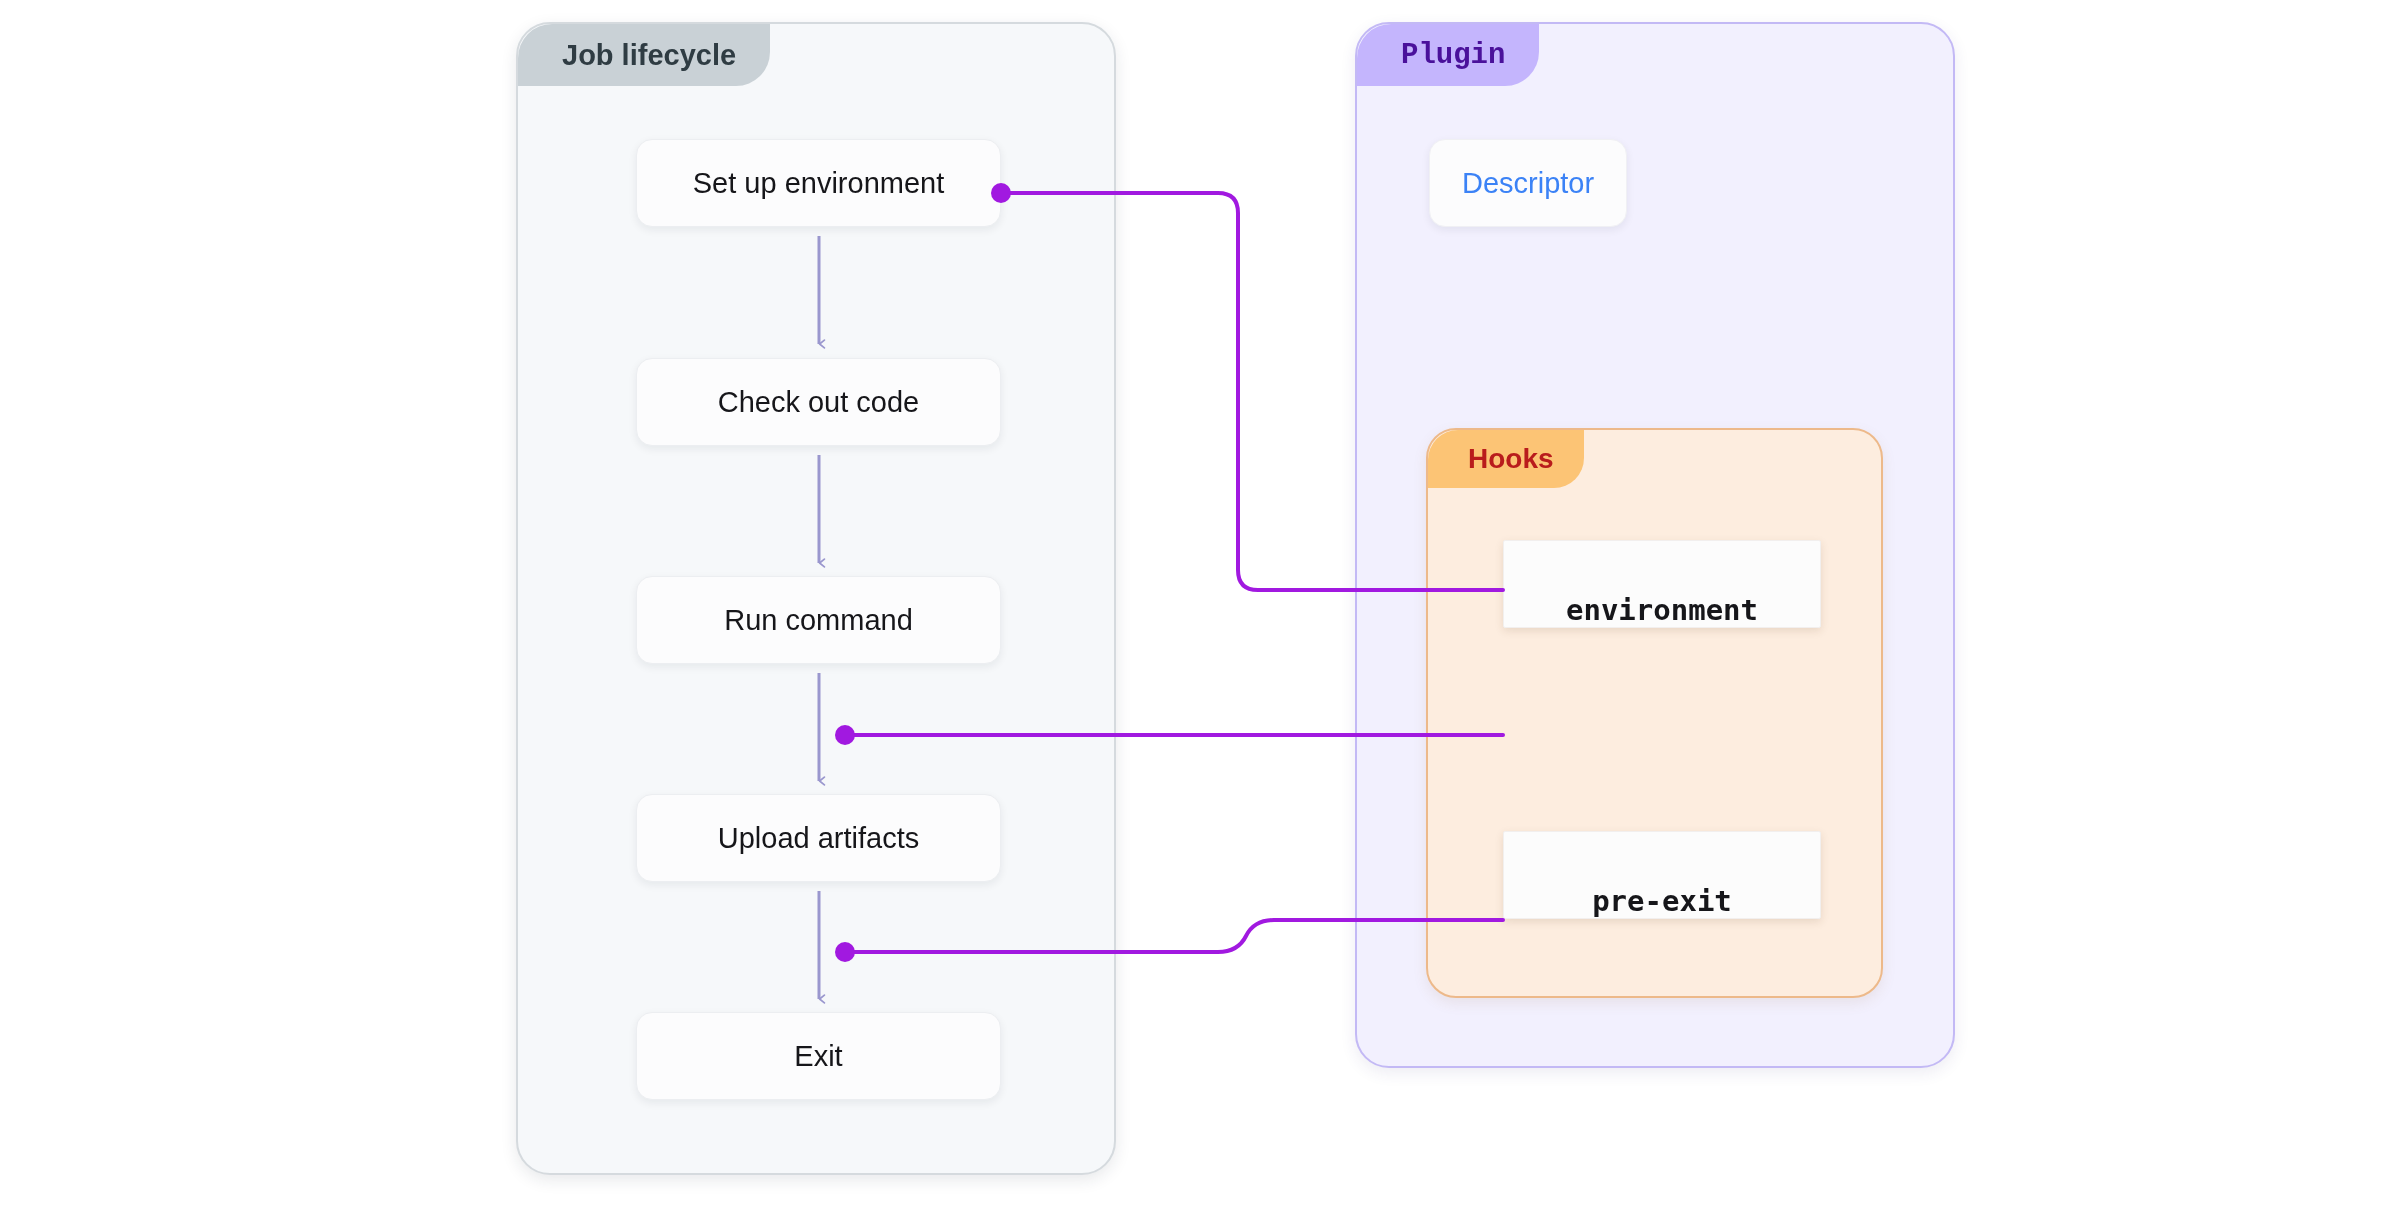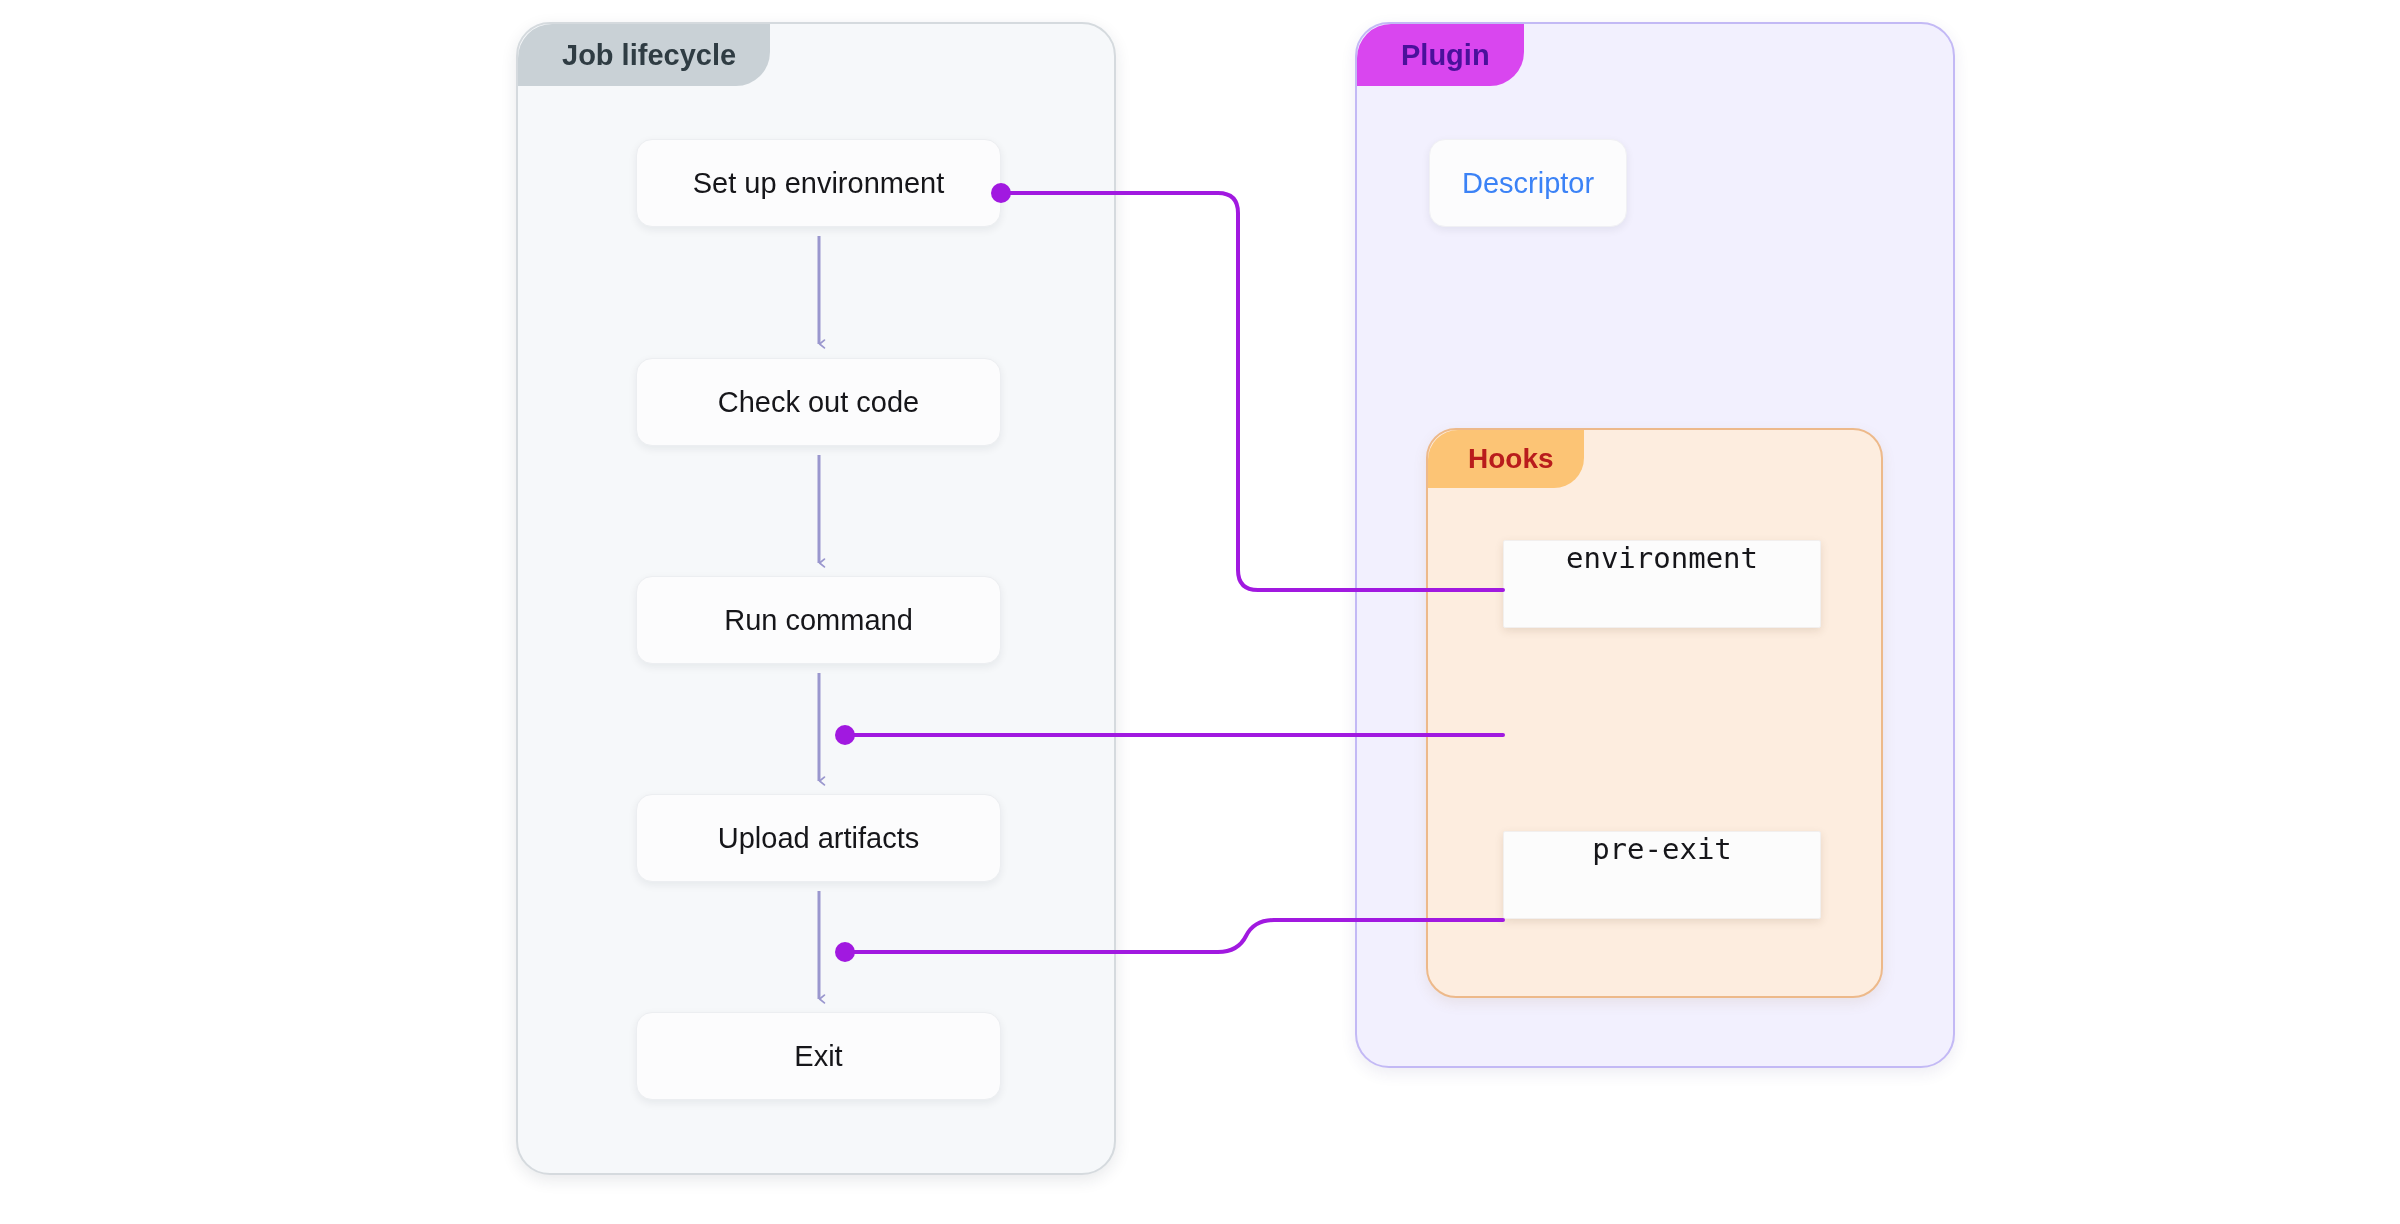--- a/index.html
+++ b/index.html
@@ -62,22 +62,23 @@
   #plugin-panel {
     left: 1322px;
     top: 22px;
     width: 600px;
     height: 1046px;
     background: #f2f0fe;
     border: 2px solid #c3b9f5;
     box-shadow: 0 5px 16px rgba(60,40,120,0.09);
   }
   #plugin-panel .panel-tab {
-    background: #d946ef;
+    background: #c4b5fd;
     color: #4a119b;
+    font-family: Liberation Mono, monospace;
   }
 
   
   #hooks-panel {
     left: 1393px;
     top: 428px;
     width: 457px;
     height: 570px;
     background: #fdeddf;
     border: 2px solid #edb98a;
@@ -136,27 +137,28 @@
   .hook-box {
     position: absolute;
     box-sizing: border-box;
     left: 1470px;
     width: 318px;
     height: 88px;
     background: #fcfcfc;
     border: 1px solid #f2efee;
     border-radius: 2px;
     display: flex;
-    align-items: flex-start;
+    align-items: flex-end;
     justify-content: center;
     font-family: "DejaVu Sans Mono", monospace;
     font-size: 29px;
     color: #16161a;
     box-shadow: 0 3px 8px rgba(90,60,30,0.13);
     z-index: 5;
+    font-weight: bold;
   }
 
   
   svg.overlay {
     position: absolute;
     left: 0;
     top: 0;
     width: 2400px;
     height: 1224px;
     pointer-events: none;

